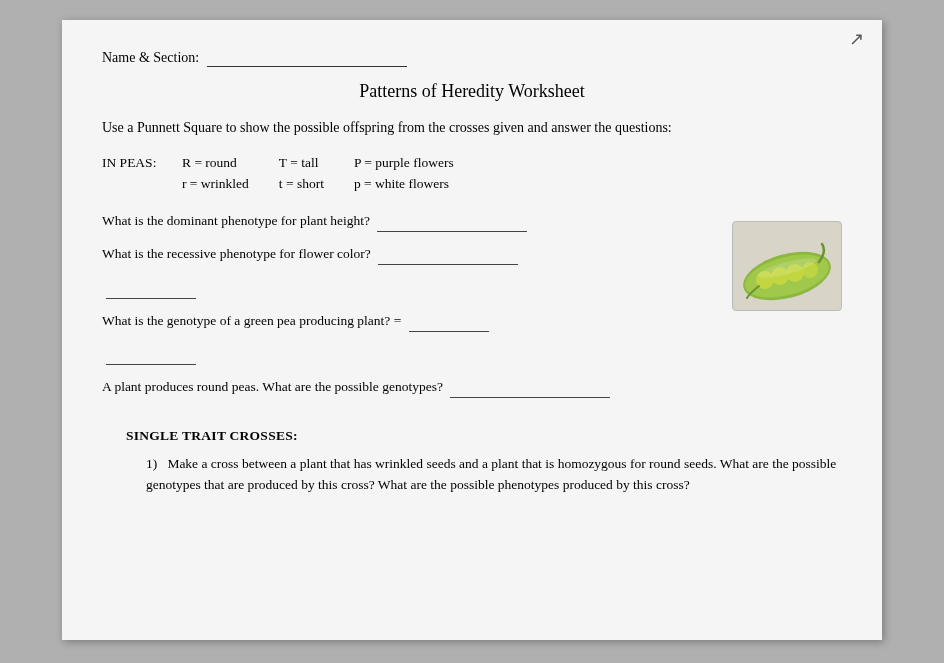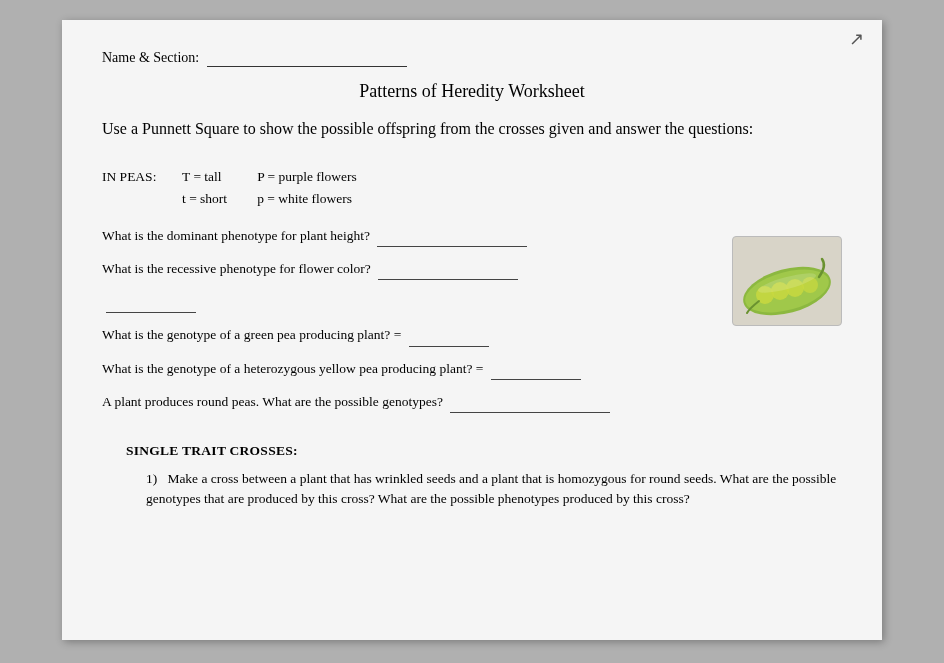--- a/index.html
+++ b/index.html
@@ -45,22 +45,22 @@
     }
 
     .title {
       text-align: center;
       font-size: 18px;
       font-weight: normal;
       margin-bottom: 16px;
     }
 
     .instruction {
-      font-size: 16px;
-      margin-bottom: 26px;
+      font-size: 14px;
+      margin-bottom: 14px;
       line-height: 1.4;
     }
 
     .peas-table {
       margin-bottom: 16px;
       font-size: 13.5px;
     }
 
     .peas-row {
       display: flex;
@@ -161,20 +161,24 @@
   <div class="title">Patterns of Heredity Worksheet</div>
 
   <div class="instruction">Use a Punnett Square to show the possible offspring from the crosses given and answer the questions:</div>
 
   <div class="peas-table">
     <div class="peas-row">
       <div class="peas-label">
         <span>IN PEAS:</span>
       </div>
       <div class="peas-col">
+        <span>R = round</span>
+        <span>r = wrinkled</span>
+      </div>
+      <div class="peas-col">
         <span>T = tall</span>
         <span>t = short</span>
       </div>
       <div class="peas-col">
         <span>P = purple flowers</span>
         <span>p = white flowers</span>
       </div>
     </div>
   </div>
 
@@ -194,21 +198,20 @@
       <div class="question-block">
         <span class="answer-line" style="min-width:90px;">&nbsp;</span>
       </div>
 
       <div class="question-block">
         <span>What is the genotype of a green pea producing plant? = </span>
         <span class="answer-line" style="min-width:80px;">&nbsp;</span>
       </div>
 
       <div class="question-block">
-        <span>What is the genotype of a heterozygous yellow pea producing plant? = </span>
         <span class="answer-line" style="min-width:90px;">&nbsp;</span>
       </div>
 
       <div class="question-block">
         <span>A plant produces round peas.  What are the possible genotypes? </span>
         <span class="answer-line" style="min-width:160px;">&nbsp;</span>
       </div>
     </div>
 
     <div class="pea-image">

